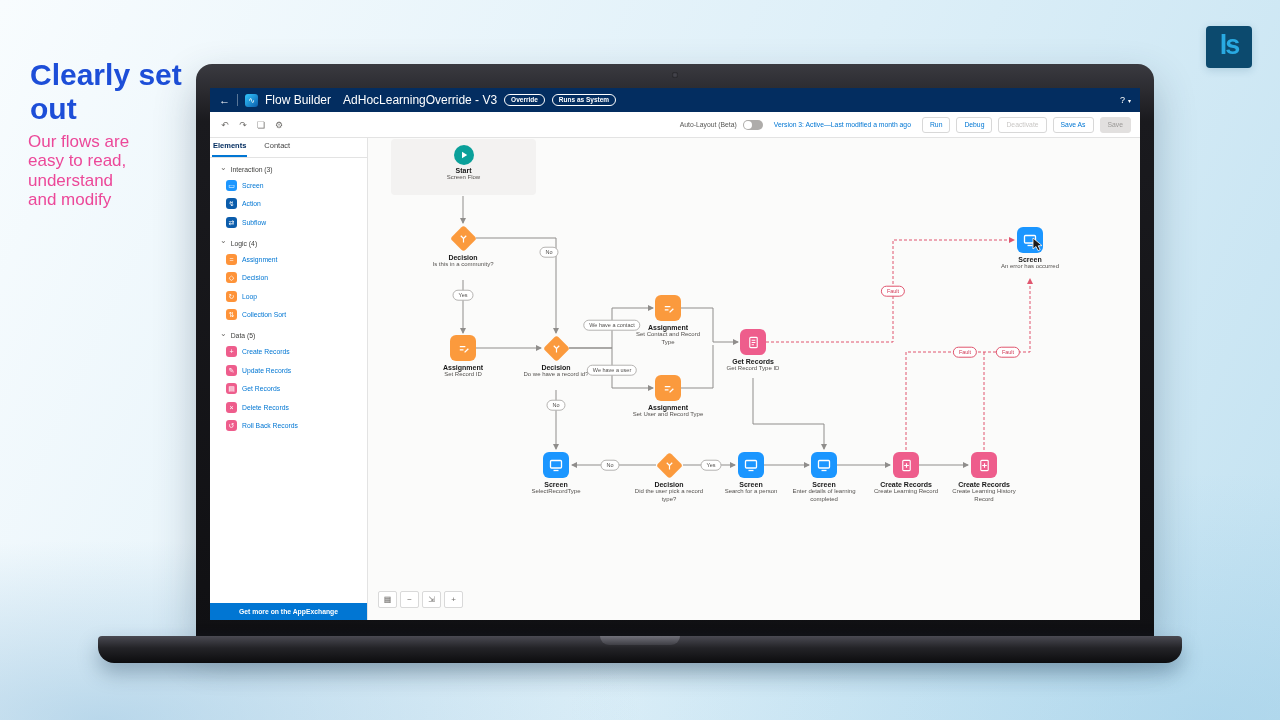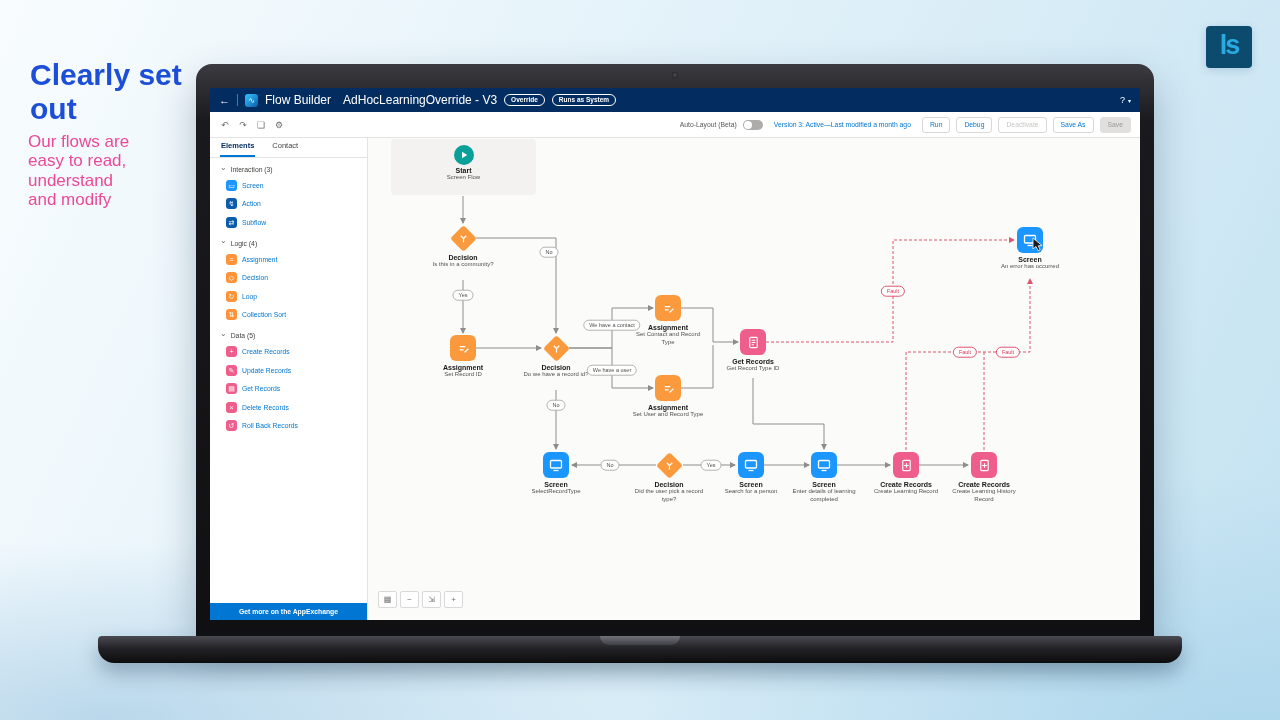--- a/index.html
+++ b/index.html
@@ -43,21 +43,21 @@
   .al-label{color:#565654;font-size:6.8px}
   .toggle{width:20px;height:10px;border-radius:6px;background:#aeacaa;position:relative;flex:none}
   .toggle::after{content:"";position:absolute;left:1px;top:1px;width:8px;height:8px;border-radius:50%;background:#fff}
   .version{color:#0176d3;font-size:6.8px;margin:0 5px}
   .btn{height:16px;display:flex;align-items:center;border:1px solid #d8d8d8;border-radius:3px;background:#fff;color:#0176d3;font-size:6.8px;padding:0 7px;box-sizing:border-box;white-space:nowrap}
   .btn.dis{color:#c9c7c5}
   .btn.fill{background:#e2e0df;border-color:#e2e0df;color:#9b9997}
   
   .sidebar{position:absolute;left:0;top:50px;bottom:0;width:158px;background:#fff;border-right:1px solid #e3e3e3;box-sizing:border-box}
   .tb-title{font-size:9px;color:#1a1a1a;padding:8px 10px 7px}
-  .tabs{display:flex;border-bottom:1px solid #e3e3e3;padding:0 10px;gap:16px}
+  .tabs{display:flex;border-bottom:1px solid #e3e3e3;padding:0 2px;gap:16px}
   .tab{font-size:7.5px;color:#444;padding:3px 1px 5px;border-bottom:2px solid transparent}
   .tab.active{font-weight:bold;color:#032d60;border-bottom:2px solid #0176d3}
   .sec-h{display:flex;align-items:center;gap:4px;font-size:6.8px;color:#3e3e3c;padding:8px 10px 3px}
   .chev{font-size:8px;color:#706e6b;line-height:0;transform:translateY(-2px)}
   .item{display:flex;align-items:center;gap:5px;padding:3.8px 10px 3.8px 16px}
   .ic{width:11px;height:11px;border-radius:3px;color:#fff;font-size:7px;line-height:1;display:flex;align-items:center;justify-content:center;flex:none}
   .c-blue{background:#1b96ff}.c-navy{background:#0b5cab}.c-orange{background:#fe9339}.c-pink{background:#ee5d8c}
   .lbl{font-size:6.8px;color:#0176d3}
   .tb-footer{position:absolute;left:0;right:0;bottom:0;height:17px;background:#0176d3;color:#fff;font-size:6.8px;font-weight:bold;display:flex;align-items:center;justify-content:center}
   

